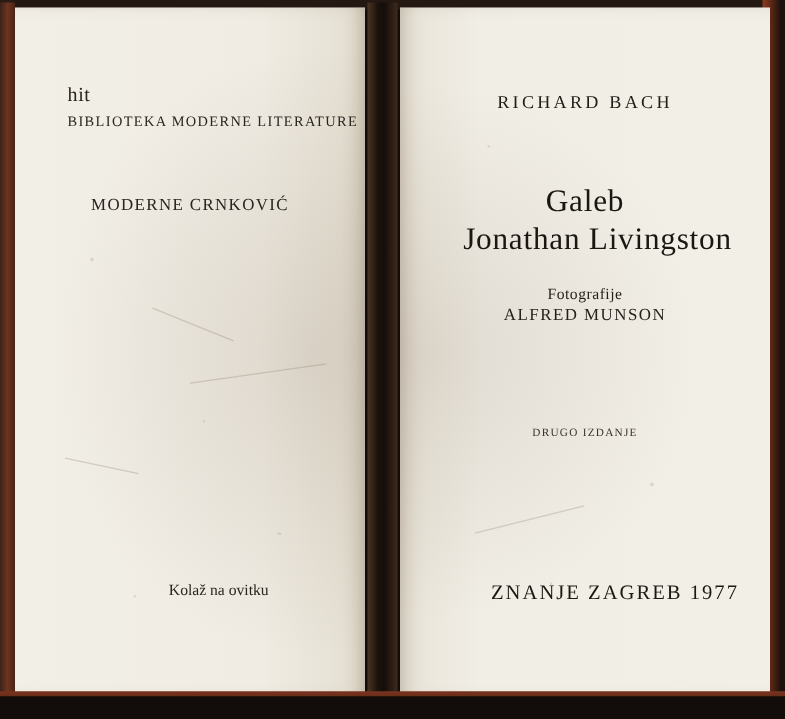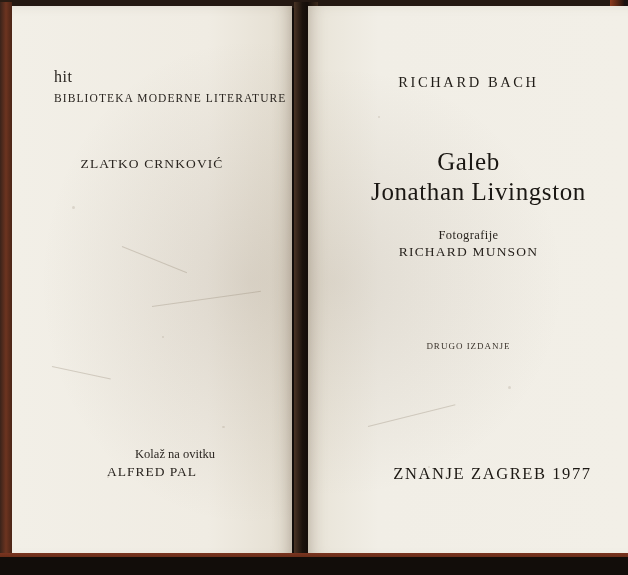--- a/index.html
+++ b/index.html
@@ -77,22 +77,22 @@
   }
   .page.left {
     left: 12px;
     width: 280px;
     background:
       radial-gradient(ellipse at 85% 50%, rgba(120,100,80,0.16), rgba(255,255,255,0) 62%),
       linear-gradient(to right, #f2efe7 0%, #f0ece3 70%, #e4ded1 100%);
     box-shadow: inset -10px 0 18px -10px rgba(90,70,50,0.45);
   }
   .page.right {
-    left: 308px;
-    width: 321px;
+    left: 320px;
+    width: 296px;
     background:
       radial-gradient(ellipse at 8% 50%, rgba(120,100,80,0.14), rgba(255,255,255,0) 55%),
       linear-gradient(to right, #e8e3d7 0%, #f1eee6 22%, #f2efe7 100%);
     box-shadow: inset 10px 0 18px -10px rgba(90,70,50,0.40);
   }
 
   
   .gutter {
     position: absolute;
     left: 294px; top: 2px;
@@ -225,26 +225,25 @@
     <div class="scratch" style="left:110px; top:240px; width:70px; transform: rotate(22deg);"></div>
     <div class="scratch" style="left:140px; top:300px; width:110px; transform: rotate(-8deg);"></div>
     <div class="scratch" style="left:40px;  top:360px; width:60px;  transform: rotate(12deg);"></div>
 
     <div class="imprint-block">
       <div class="imprint-hit">hit</div>
       <div class="imprint-series">BIBLIOTEKA MODERNE LITERATURE</div>
     </div>
 
     <div class="editor-block">
-      <div class="editor-name">ZLATKO CRNKOVIĆ</div>
+      <div class="editor-name">MODERNE CRNKOVIĆ</div>
     </div>
 
     <div class="collage-block">
       <div class="collage-label">Kolaž na ovitku</div>
-      <div class="collage-name">ALFRED PAL</div>
     </div>
 
   </div>
 
   <div class="gutter"></div>
 
   <div class="page right">
 
     <div class="speckle" style="left:70px; top:110px; width:2px; height:2px;"></div>
     <div class="speckle" style="left:200px; top:380px; width:3px; height:3px;"></div>
@@ -253,21 +252,21 @@
 
     <div class="author">RICHARD BACH</div>
 
     <div class="title">
       <div class="title-line1">Galeb</div>
       <div class="title-line2">Jonathan Livingston</div>
     </div>
 
     <div class="credit photo-credit">
       <div class="credit-role">Fotografije</div>
-      <div class="credit-name">RICHARD MUNSON</div>
+      <div class="credit-name">ALFRED MUNSON</div>
     </div>
 
 
     <div class="edition-note">DRUGO IZDANJE</div>
 
     <div class="publisher">ZNANJE ZAGREB 1977</div>
 
   </div>
 
   <div class="cover-bottom-strip"></div>

